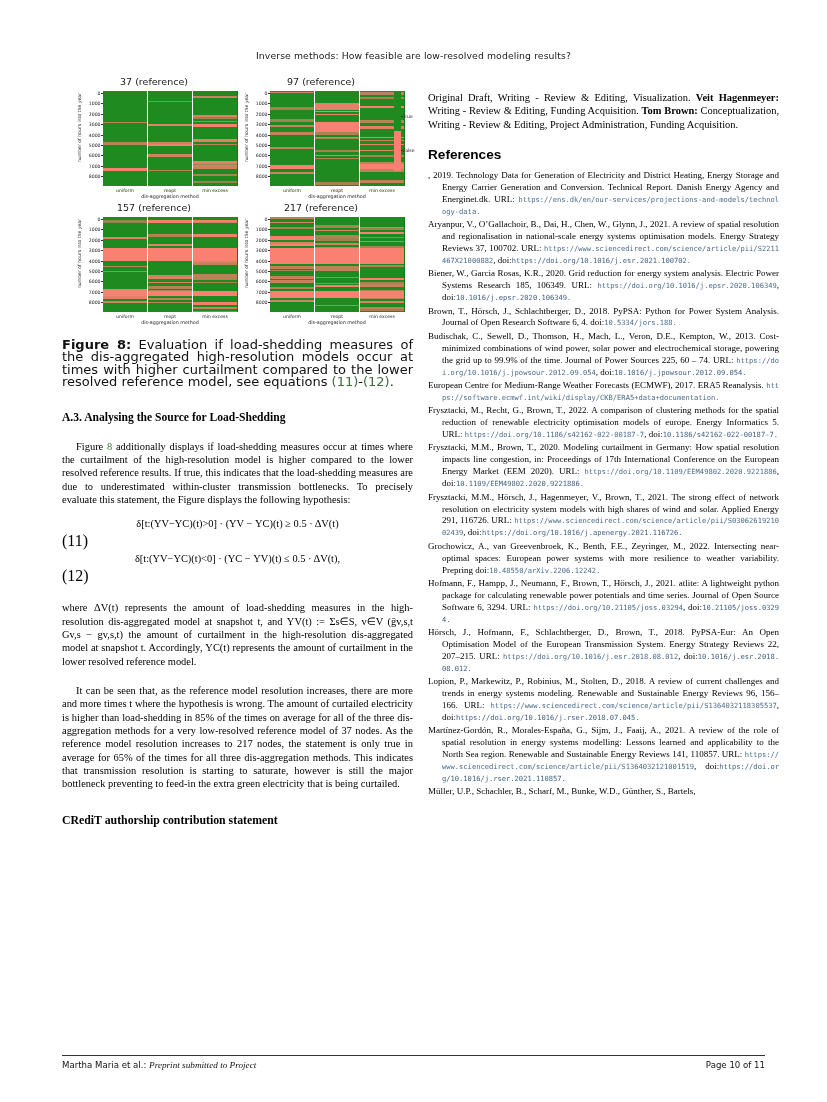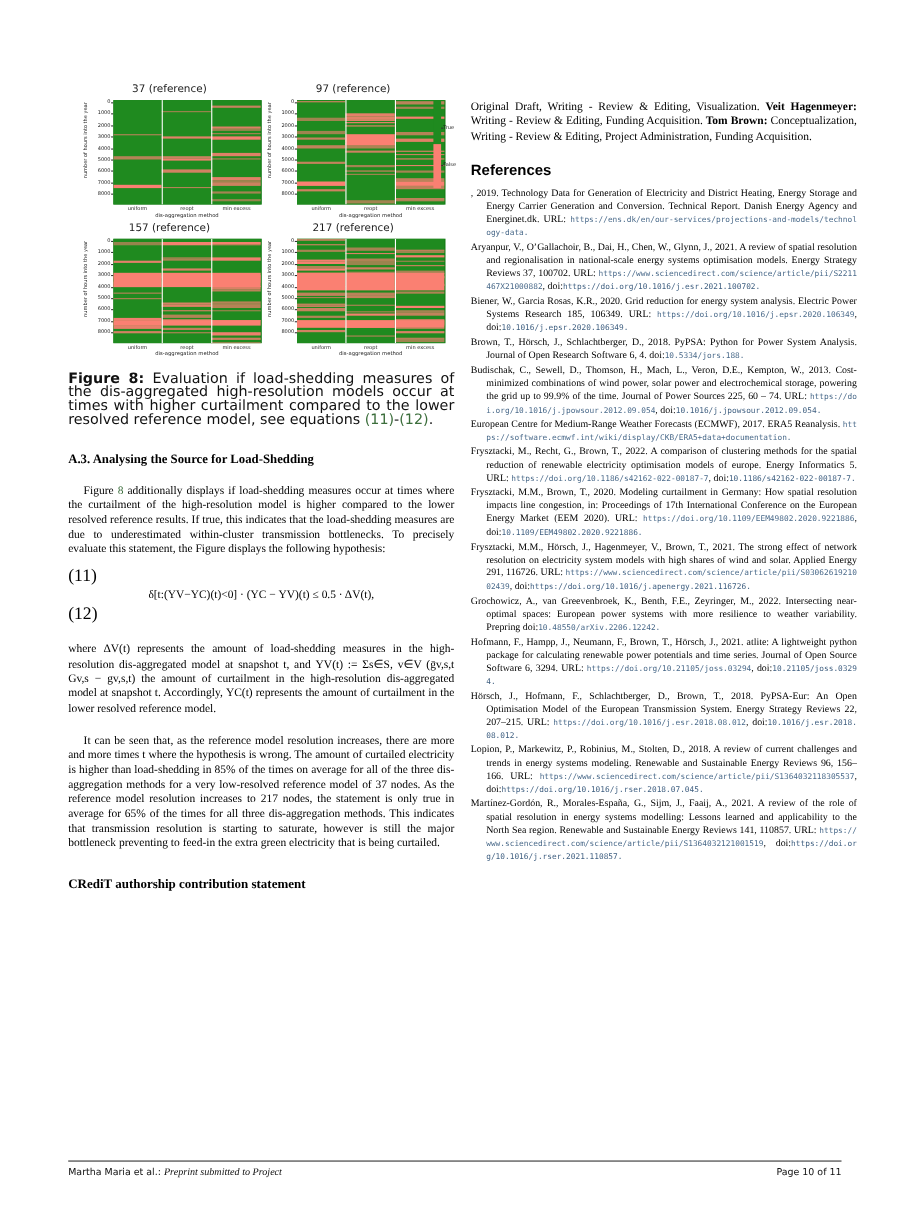--- a/index.html
+++ b/index.html
@@ -140,20 +140,21 @@
     font-family:"DejaVu Sans", sans-serif;font-size:8.6px;color:#111;
     display:flex;justify-content:space-between;align-items:baseline;
   }
   .footer em{font-family:"Liberation Serif", serif;font-style:italic;font-size:9.2px;}
 </style>
 </head>
 <body>
 
 <div class="page">
 
+  <div class="runhead">Inverse methods: How feasible are low-resolved modeling results?</div>
 
   <div class="col col-left">
 
     <div class="figure">
       <div class="fig-grid">
 
         <div class="panel">
           <div class="panel-title">37 (reference)</div>
           <div class="plotrow">
             <div class="ylab">
@@ -478,20 +479,23 @@
     <div class="caption">
       <b>Figure 8:</b><span> Evaluation if load-shedding measures of the dis-aggregated high-resolution models occur at times with higher curtailment compared to the lower resolved reference model, see equations </span><span class="ref">(11)</span><span>-</span><span class="ref">(12)</span><span>.</span>
     </div>
 
     <h2 class="sec">A.3.  Analysing the Source for Load-Shedding</h2>
 
     <p class="body"><span>Figure </span><span class="ref" style="color:#3c6e3c">8</span><span> additionally displays if load-shedding measures occur at times where the curtailment of the high-resolution model is higher compared to the lower resolved reference results. If true, this indicates that the load-shedding measures are due to underestimated within-cluster transmission bottlenecks. To precisely evaluate this statement, the Figure displays the following hypothesis:</span></p>
 
     <div class="eqblock">
       <div class="eqline">
+        <div class="eqrow">
+          <span class="eqbody">δ[t:(ΥV−ΥC)(t)&gt;0] · (ΥV − ΥC)(t) ≥ 0.5 · ΔV(t)</span>
+        </div>
         <span class="eqnum" style="top:-17px">(11)</span>
       </div>
       <div class="eqline">
         <div class="eqrow">
           <span class="eqbody">δ[t:(ΥV−ΥC)(t)&lt;0] · (ΥC − ΥV)(t) ≤ 0.5 · ΔV(t),</span>
         </div>
         <span class="eqnum" style="top:-17px">(12)</span>
       </div>
     </div>
 
@@ -515,20 +519,21 @@
         <div class="refitem"><span>Budischak, C., Sewell, D., Thomson, H., Mach, L., Veron, D.E., Kempton, W., 2013. Cost-minimized combinations of wind power, solar power and electrochemical storage, powering the grid up to 99.9% of the time. Journal of Power Sources 225, 60 – 74. URL: </span><span class="mono">https://doi.org/10.1016/j.jpowsour.2012.09.054</span><span>, doi:</span><span class="mono dk">10.1016/j.jpowsour.2012.09.054.</span></div>
         <div class="refitem"><span>European Centre for Medium-Range Weather Forecasts (ECMWF), 2017. ERA5 Reanalysis. </span><span class="mono">https://software.ecmwf.int/wiki/display/CKB/ERA5+data+documentation.</span></div>
         <div class="refitem"><span>Frysztacki, M., Recht, G., Brown, T., 2022. A comparison of clustering methods for the spatial reduction of renewable electricity optimisation models of europe. Energy Informatics 5. URL: </span><span class="mono">https://doi.org/10.1186/s42162-022-00187-7</span><span>, doi:</span><span class="mono dk">10.1186/s42162-022-00187-7.</span></div>
         <div class="refitem"><span>Frysztacki, M.M., Brown, T., 2020. Modeling curtailment in Germany: How spatial resolution impacts line congestion, in: Proceedings of 17th International Conference on the European Energy Market (EEM 2020). URL: </span><span class="mono">https://doi.org/10.1109/EEM49802.2020.9221886</span><span>, doi:</span><span class="mono dk">10.1109/EEM49802.2020.9221886.</span></div>
         <div class="refitem"><span>Frysztacki, M.M., Hörsch, J., Hagenmeyer, V., Brown, T., 2021. The strong effect of network resolution on electricity system models with high shares of wind and solar. Applied Energy 291, 116726. URL: </span><span class="mono">https://www.sciencedirect.com/science/article/pii/S0306261921002439</span><span>, doi:</span><span class="mono dk">https://doi.org/10.1016/j.apenergy.2021.116726.</span></div>
         <div class="refitem"><span>Grochowicz, A., van Greevenbroek, K., Benth, F.E., Zeyringer, M., 2022. Intersecting near-optimal spaces: European power systems with more resilience to weather variability. Prepring doi:</span><span class="mono">10.48550/arXiv.2206.12242.</span></div>
         <div class="refitem"><span>Hofmann, F., Hampp, J., Neumann, F., Brown, T., Hörsch, J., 2021. atlite: A lightweight python package for calculating renewable power potentials and time series. Journal of Open Source Software 6, 3294. URL: </span><span class="mono">https://doi.org/10.21105/joss.03294</span><span>, doi:</span><span class="mono dk">10.21105/joss.03294.</span></div>
         <div class="refitem"><span>Hörsch, J., Hofmann, F., Schlachtberger, D., Brown, T., 2018. PyPSA-Eur: An Open Optimisation Model of the European Transmission System. Energy Strategy Reviews 22, 207–215. URL: </span><span class="mono">https://doi.org/10.1016/j.esr.2018.08.012</span><span>, doi:</span><span class="mono dk">10.1016/j.esr.2018.08.012.</span></div>
         <div class="refitem"><span>Lopion, P., Markewitz, P., Robinius, M., Stolten, D., 2018. A review of current challenges and trends in energy systems modeling. Renewable and Sustainable Energy Reviews 96, 156–166. URL: </span><span class="mono">https://www.sciencedirect.com/science/article/pii/S1364032118305537</span><span>, doi:</span><span class="mono dk">https://doi.org/10.1016/j.rser.2018.07.045.</span></div>
         <div class="refitem"><span>Martínez-Gordón, R., Morales-España, G., Sijm, J., Faaij, A., 2021. A review of the role of spatial resolution in energy systems modelling: Lessons learned and applicability to the North Sea region. Renewable and Sustainable Energy Reviews 141, 110857. URL: </span><span class="mono">https://www.sciencedirect.com/science/article/pii/S1364032121001519</span><span>, doi:</span><span class="mono dk">https://doi.org/10.1016/j.rser.2021.110857.</span></div>
+        <div class="refitem"><span>Müller, U.P., Schachler, B., Scharf, M., Bunke, W.D., Günther, S., Bartels,</span></div>
       </div>
   </div>
 
   <div class="footrule"></div>
   <div class="footer">
     <div><span>Martha Maria et al.: </span><em>Preprint submitted to Project</em></div>
     <div>Page 10 of 11</div>
   </div>
 </div>
 

